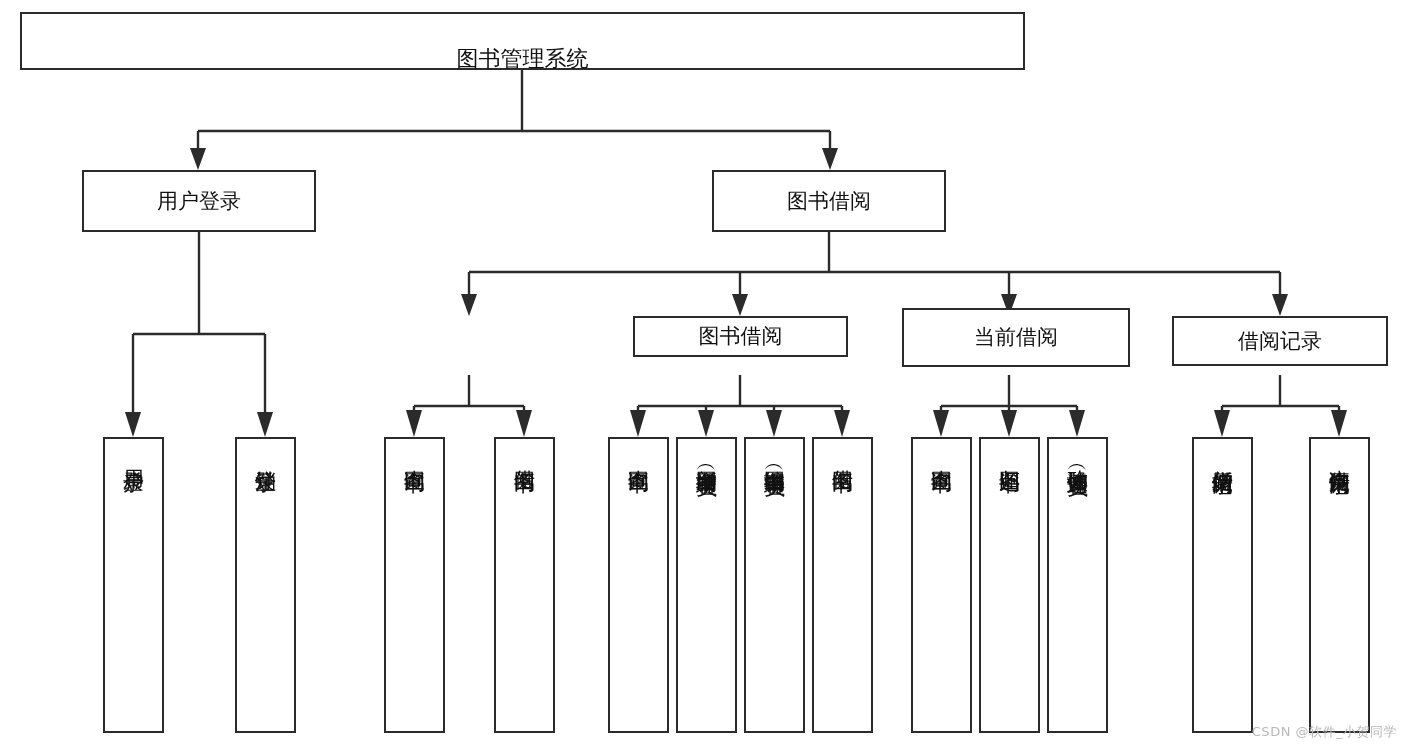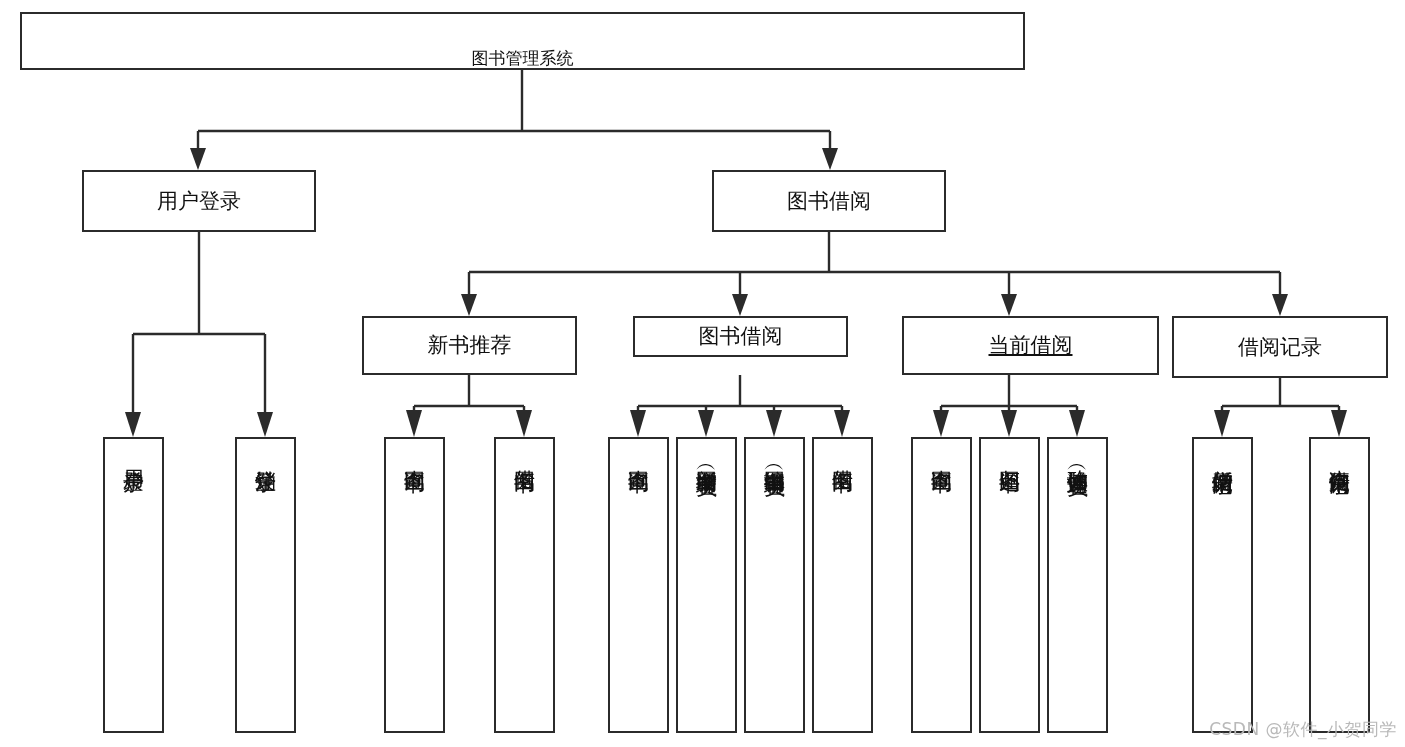--- a/index.html
+++ b/index.html
@@ -54,21 +54,21 @@
     display: block;
     text-align: center;
     line-height: 1.15;
     white-space: nowrap;
   }
   
   .node.horiz .label {
     font-size: 21px;
   }
   .node.root .label {
-    font-size: 17px;
+    font-size: 22px;
     margin-top: 36px;
   }
   
   .node.vert {
     align-items: flex-start;
     justify-content: center;
     padding-top: 14px;
   }
   .node.vert .label {
     writing-mode: vertical-rl;
@@ -76,21 +76,21 @@
     font-size: 21px;
     line-height: 1.05;
     letter-spacing: 1px;
     white-space: nowrap;
   }
   
   #watermark {
     position: absolute;
     right: 8px;
     bottom: 6px;
-    font-size: 17px;
+    font-size: 13px;
     color: #b9b9b9;
     letter-spacing: 0.5px;
     z-index: 3;
     white-space: nowrap;
   }
 </style>
 </head>
 <body>
 
 <div id="canvas">
@@ -165,33 +165,30 @@
   </div>
 
   <div class="node horiz" style="left:82px; top:170px; width:234px; height:62px;">
     <span class="label">用户登录</span>
   </div>
 
   <div class="node horiz" style="left:712px; top:170px; width:234px; height:62px;">
     <span class="label">图书借阅</span>
   </div>
 
-  <div class="node horiz" style="left:362px; top:316px; width:215px; height:59px;">
-    <span class="label">新书推荐</span>
-  </div>
 
   <div class="node horiz" style="left:633px; top:316px; width:215px; height:41px;">
     <span class="label">图书借阅</span>
   </div>
 
-  <div class="node horiz" style="left:902px; top:316px; width:257px; height:59px;text-decoration:underline;">
+  <div class="node horiz" style="left:902px; top:308px; width:228px; height:59px;">
     <span class="label">当前借阅</span>
   </div>
 
-  <div class="node horiz" style="left:1172px; top:316px; width:216px; height:62px;">
+  <div class="node horiz" style="left:1172px; top:316px; width:216px; height:50px;">
     <span class="label">借阅记录</span>
   </div>
 
   <div class="node vert" style="left:103px; top:437px; width:61px; height:296px;">
     <span class="label">用户登录</span>
   </div>
   <div class="node vert" style="left:235px; top:437px; width:61px; height:296px;">
     <span class="label">注销登录</span>
   </div>
 

